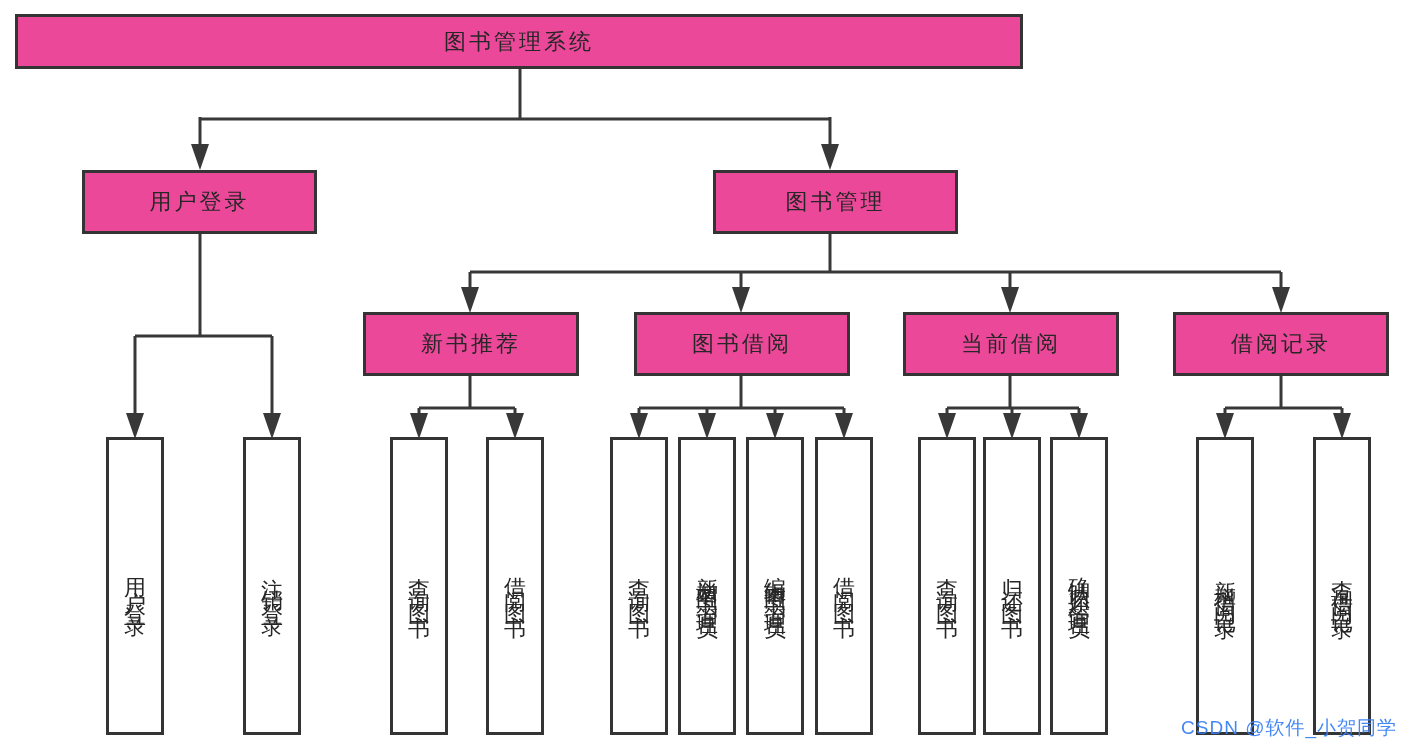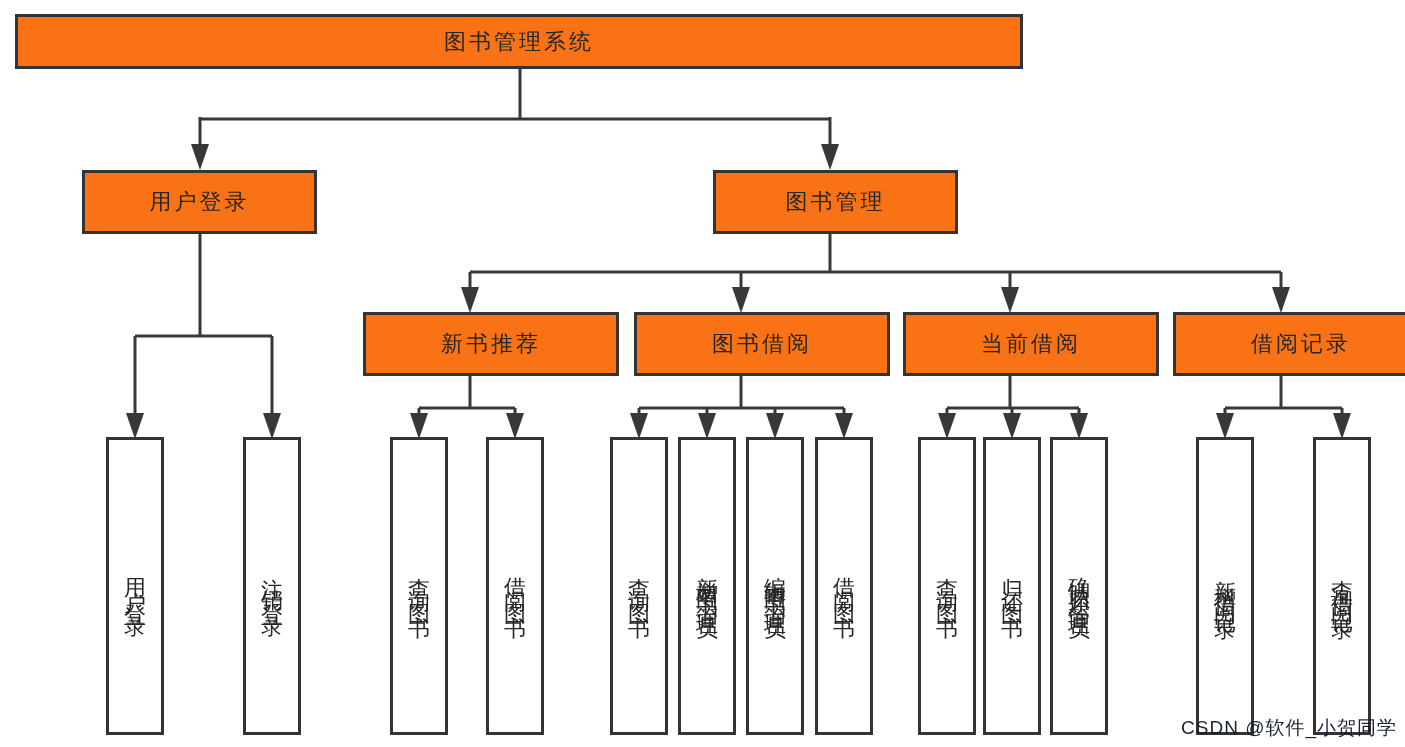--- a/index.html
+++ b/index.html
@@ -19,33 +19,33 @@
     position: absolute;
     left: 0;
     top: 0;
     width: 1405px;
     height: 747px;
   }
   .node {
     position: absolute;
     box-sizing: border-box;
     border: 3px solid #343434;
-    background: #f97316;
+    background: #ec4899;
     display: flex;
     align-items: center;
     justify-content: center;
     color: #262626;
     font-size: 22px;
     letter-spacing: 3px;
     white-space: nowrap;
   }
   .root-node   { left: 15px;  top: 14px;  width: 1008px; height: 55px; }
   .l2a         { left: 82px;  top: 170px; width: 235px;  height: 64px; }
   .l2b         { left: 713px; top: 170px; width: 245px;  height: 64px; }
-  .l3          { top: 312px;  width: 256px; height: 64px; }
+  .l3          { top: 312px;  width: 216px; height: 64px; }
   .l3-1 { left: 363px; }
   .l3-2 { left: 634px; }
   .l3-3 { left: 903px; }
   .l3-4 { left: 1173px; }
   .leaf {
     position: absolute;
     box-sizing: border-box;
     top: 437px;
     width: 58px;
     height: 298px;
@@ -74,21 +74,21 @@
   .g4-1 { left: 918px; }
   .g4-2 { left: 983px; }
   .g4-3 { left: 1050px; }
   .g5-1 { left: 1196px; }
   .g5-2 { left: 1313px; }
   #watermark {
     position: absolute;
     right: 8px;
     bottom: 6px;
     font-size: 19px;
-    color: #0f172a;
+    color: #3b82f6;
     letter-spacing: 1px;
     z-index: 10;
     opacity: 0.95;
     white-space: nowrap;
   }
   svg line, svg path { stroke: #383838; stroke-width: 3; fill: none; }
   svg polygon { fill: #383838; stroke: none; }
 </style>
 </head>
 <body>

